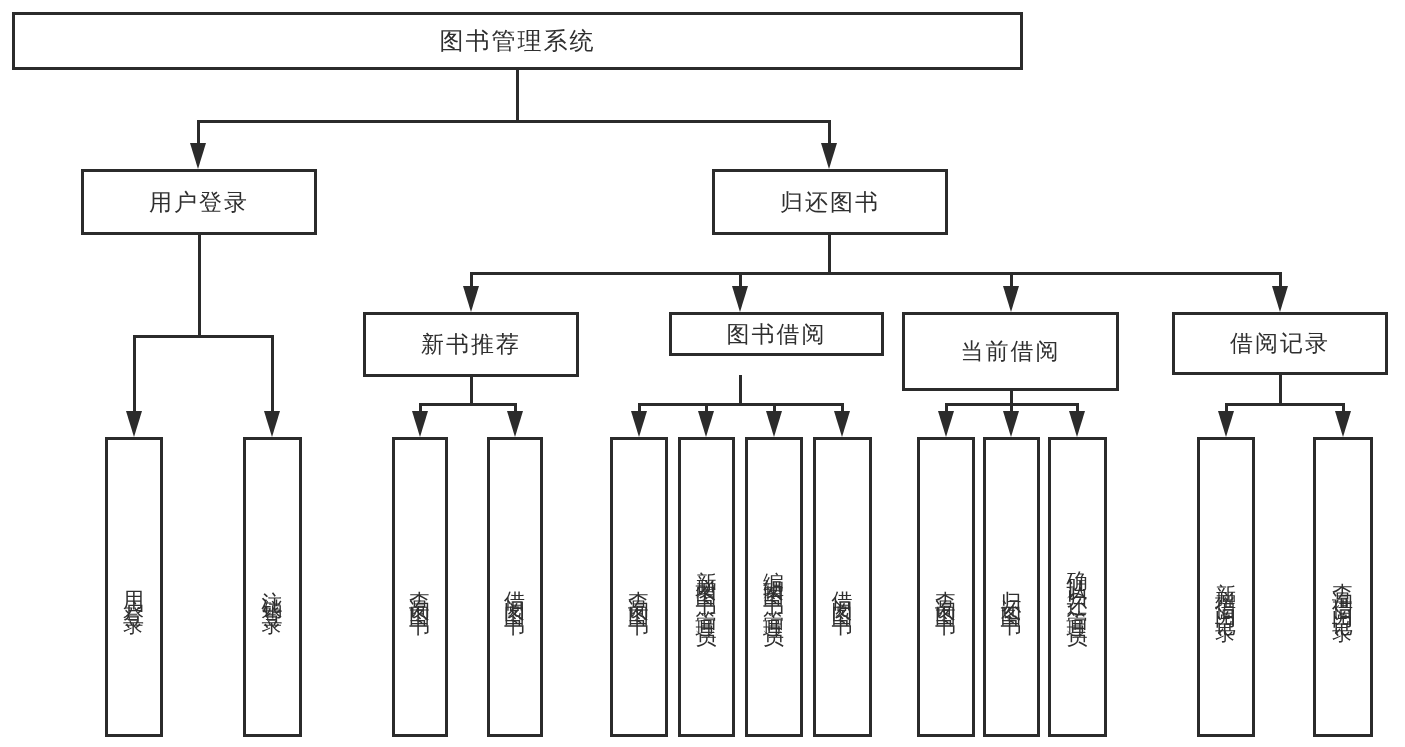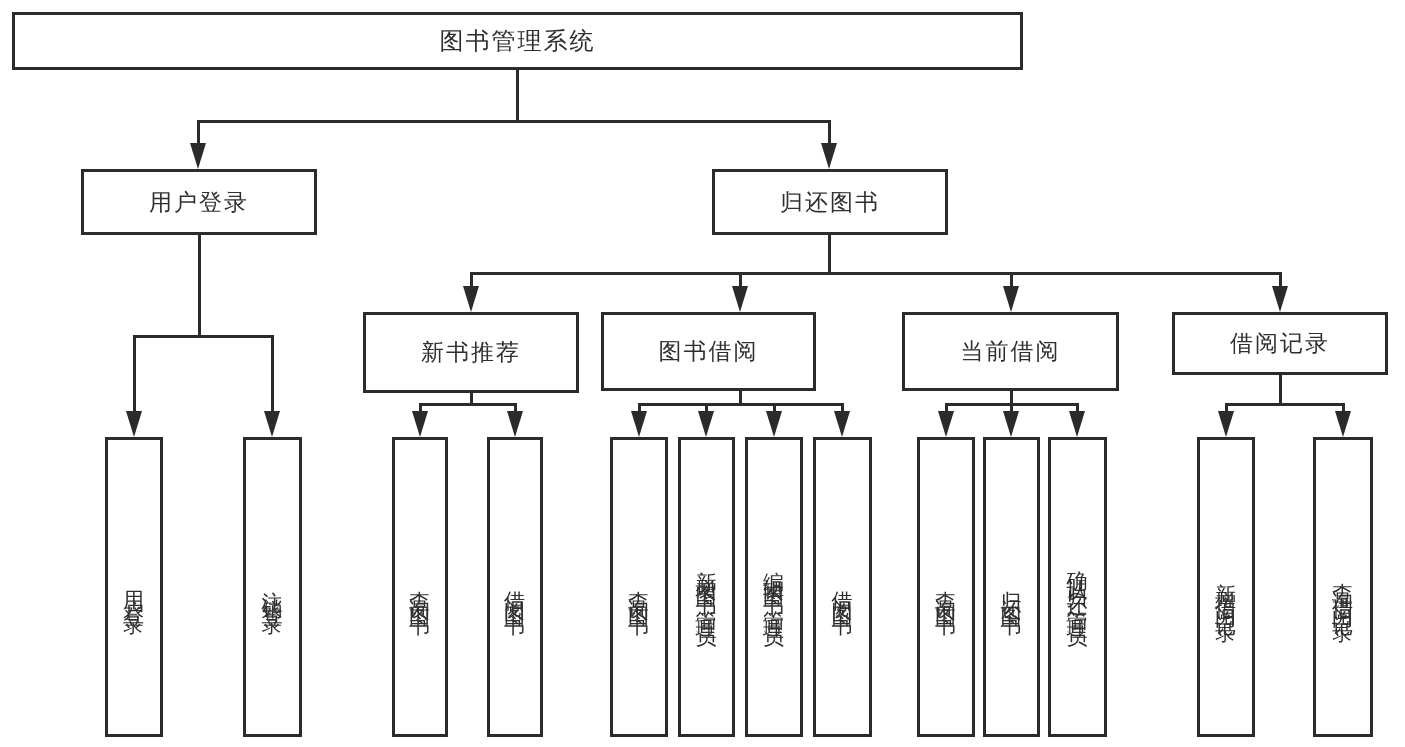--- a/index.html
+++ b/index.html
@@ -132,22 +132,22 @@
   <div class="vline" style="left:1225px;top:403px;height:12px"></div>
   <div class="ah" style="left:1218px;top:411px"></div>
   <div class="vline" style="left:1342px;top:403px;height:12px"></div>
   <div class="ah" style="left:1335px;top:411px"></div>
 
   <div class="box title" style="left:12px;top:12px;width:1011px;height:58px">图书管理系统</div>
 
   <div class="box" style="left:81px;top:169px;width:236px;height:66px">用户登录</div>
   <div class="box" style="left:712px;top:169px;width:236px;height:66px">归还图书</div>
 
-  <div class="box" style="left:363px;top:312px;width:216px;height:81px">新书推荐</div>
-  <div class="box" style="left:601px;top:312px;width:215px;height:79px">图书借阅</div>
+  <div class="box" style="left:363px;top:312px;width:216px;height:65px">新书推荐</div>
+  <div class="box" style="left:669px;top:312px;width:215px;height:44px">图书借阅</div>
   <div class="box" style="left:902px;top:312px;width:217px;height:79px">当前借阅</div>
   <div class="box" style="left:1172px;top:312px;width:216px;height:63px">借阅记录</div>
 
   <div class="box vtext" style="left:105px;top:437px;width:58px;height:300px">用户登录</div>
   <div class="box vtext" style="left:243px;top:437px;width:59px;height:300px">注销登录</div>
 
   <div class="box vtext" style="left:392px;top:437px;width:56px;height:300px">查询图书</div>
   <div class="box vtext" style="left:487px;top:437px;width:56px;height:300px">借阅图书</div>
 
   <div class="box vtext" style="left:610px;top:437px;width:58px;height:300px">查询图书</div>

